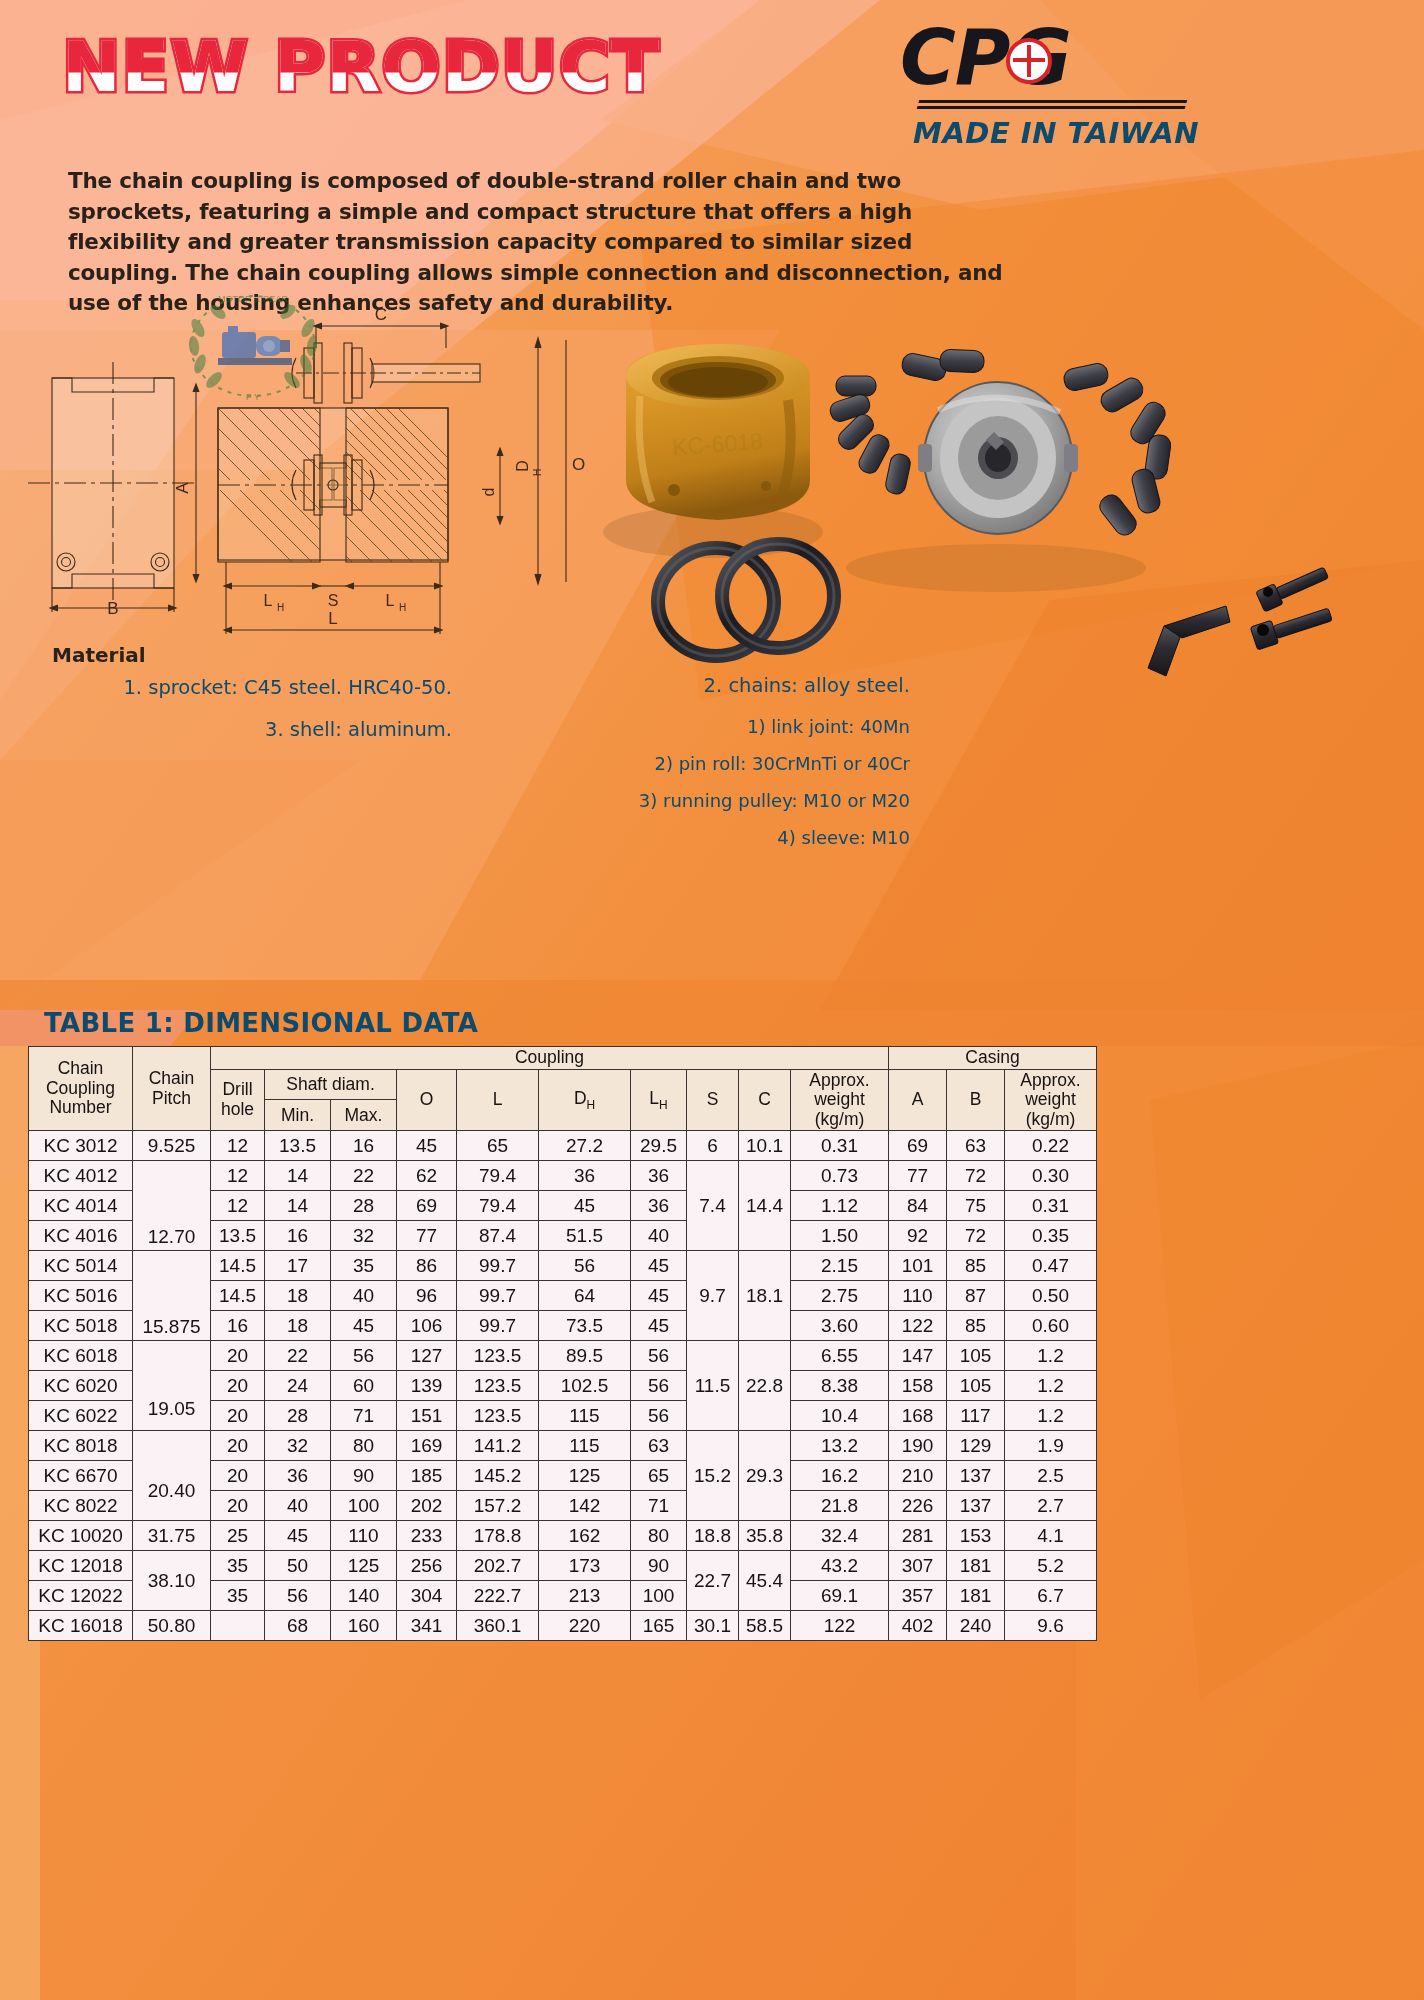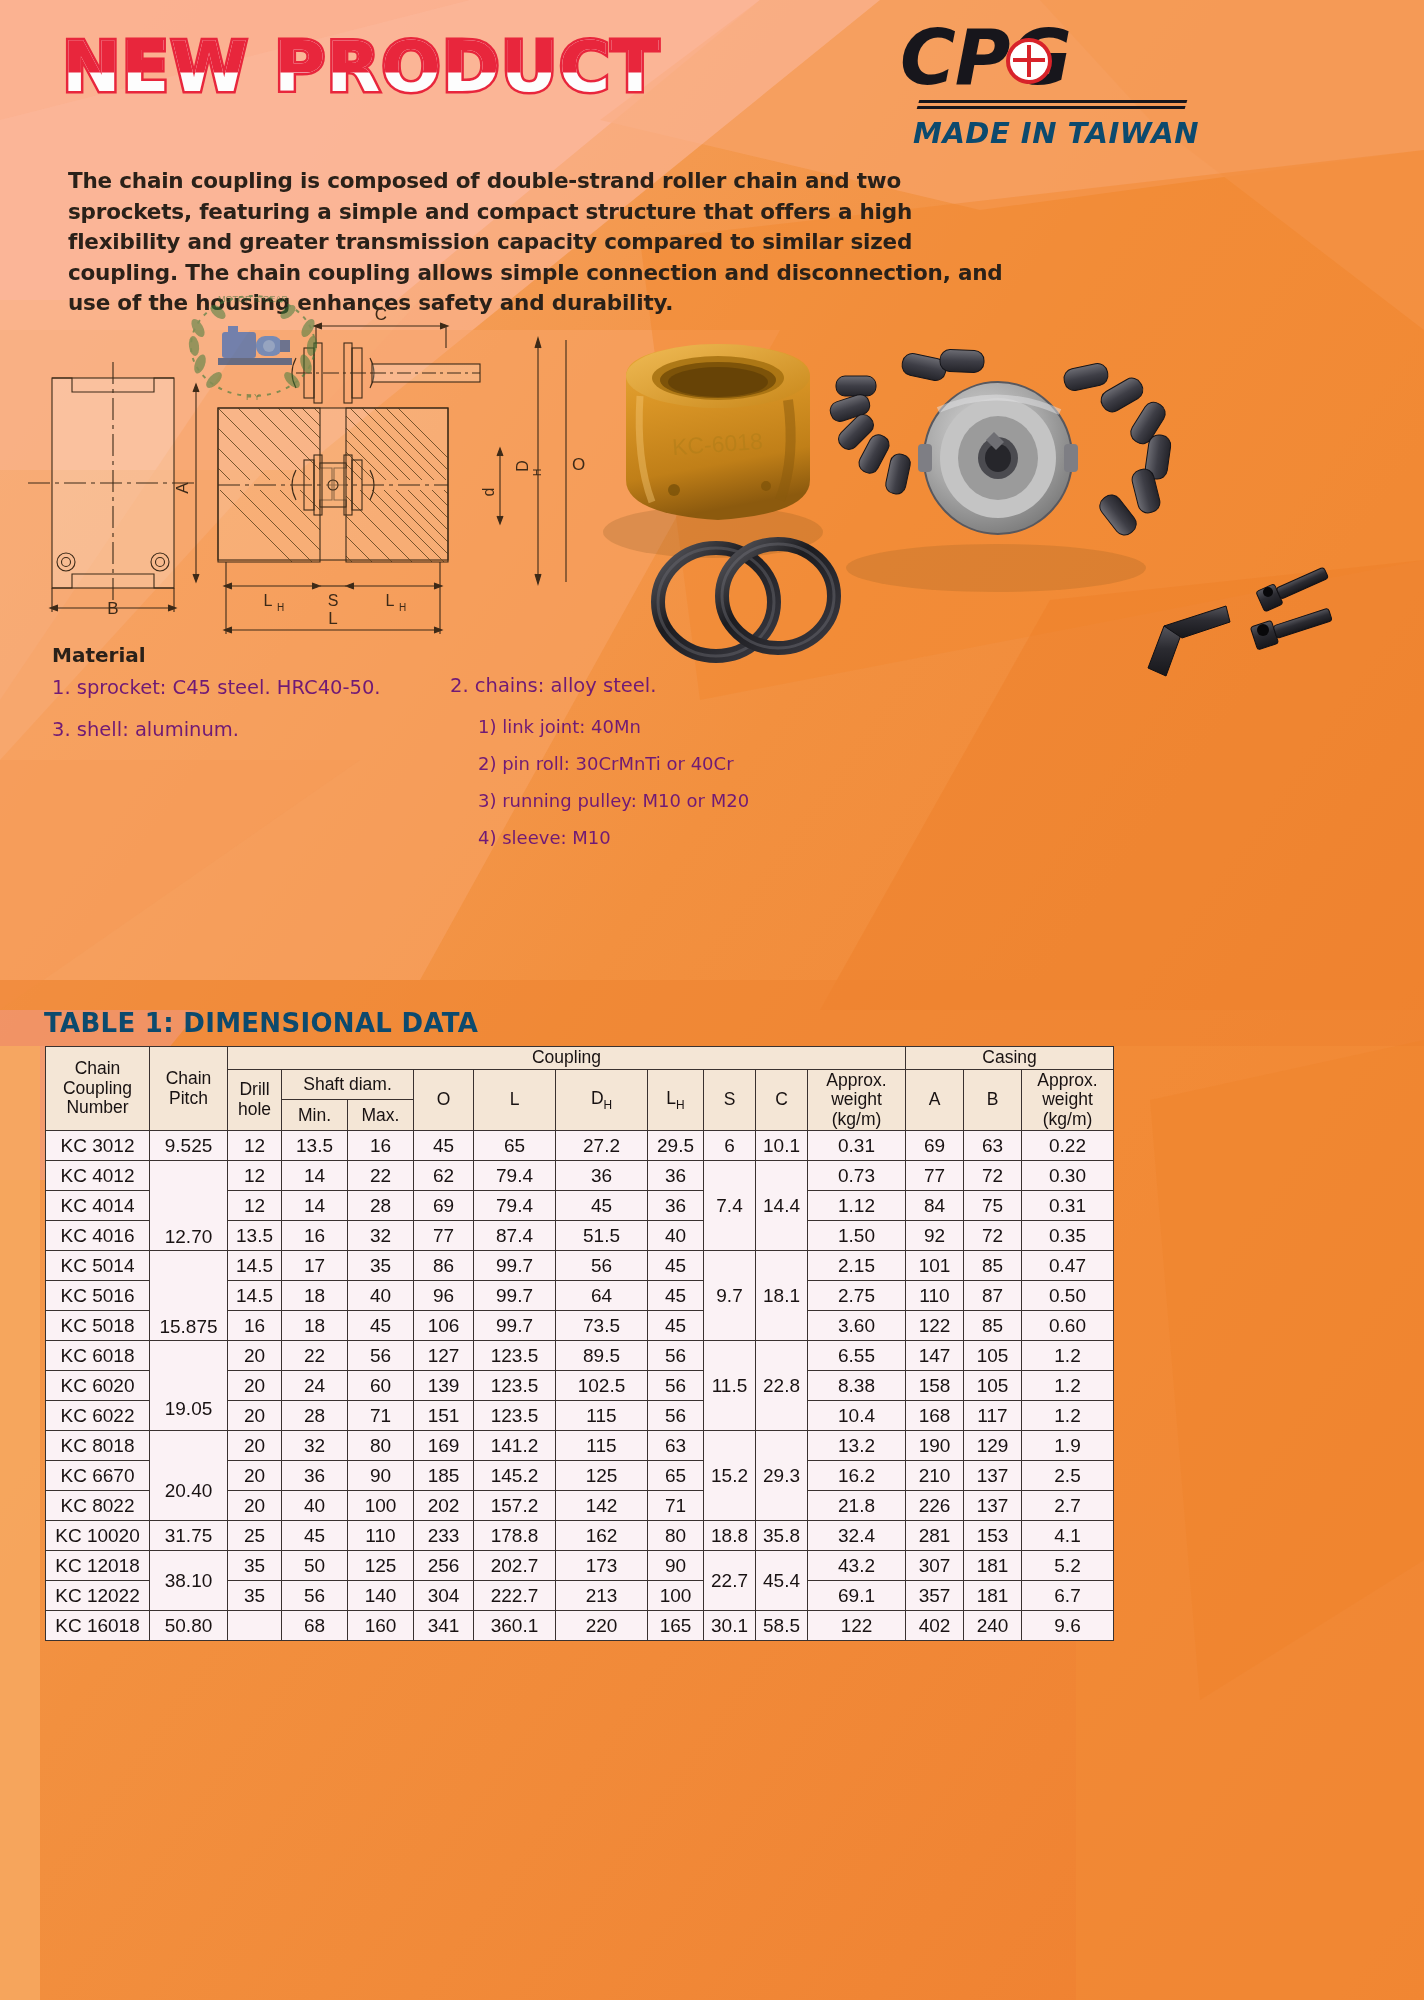--- a/index.html
+++ b/index.html
@@ -96,33 +96,34 @@
   
   .material-h {
     position: absolute; left: 52px; top: 643px;
     font-family: "DejaVu Sans", sans-serif;
     font-size: 20px; font-weight: bold; color: #2a2119;
   }
   .mat-col-l { position: absolute; left: 52px; top: 678px; width: 400px; }
   .mat-col-r { position: absolute; left: 450px; top: 676px; width: 460px; }
   .mat-line {
     font-family: "DejaVu Sans", sans-serif;
-    font-size: 19.5px; color: #701a75; line-height: 1; margin-bottom: 22px;
+    font-size: 19.5px; color: #0c4a6e; line-height: 1; margin-bottom: 22px;
     white-space: nowrap;
+    text-align: right;
   }
   .mat-sub { padding-left: 28px; font-size: 18px; margin-bottom: 19px; }
 
   
   .table-title {
     position: absolute; left: 44px; top: 1008px;
     font-family: "DejaVu Sans", sans-serif;
     font-size: 26px; font-weight: 900; color: #0c4a6e; letter-spacing: 0.3px;
   }
   table.dim {
-    position: absolute; left: 45px; top: 1046px;
+    position: absolute; left: 28px; top: 1046px;
     width: 1036px;
     border-collapse: collapse;
     font-family: "Liberation Sans", sans-serif;
     background: #fbf2f5;
     table-layout: fixed;
   }
   table.dim th, table.dim td {
     border: 1.5px solid #3a3230;
     text-align: center;
     vertical-align: middle;

